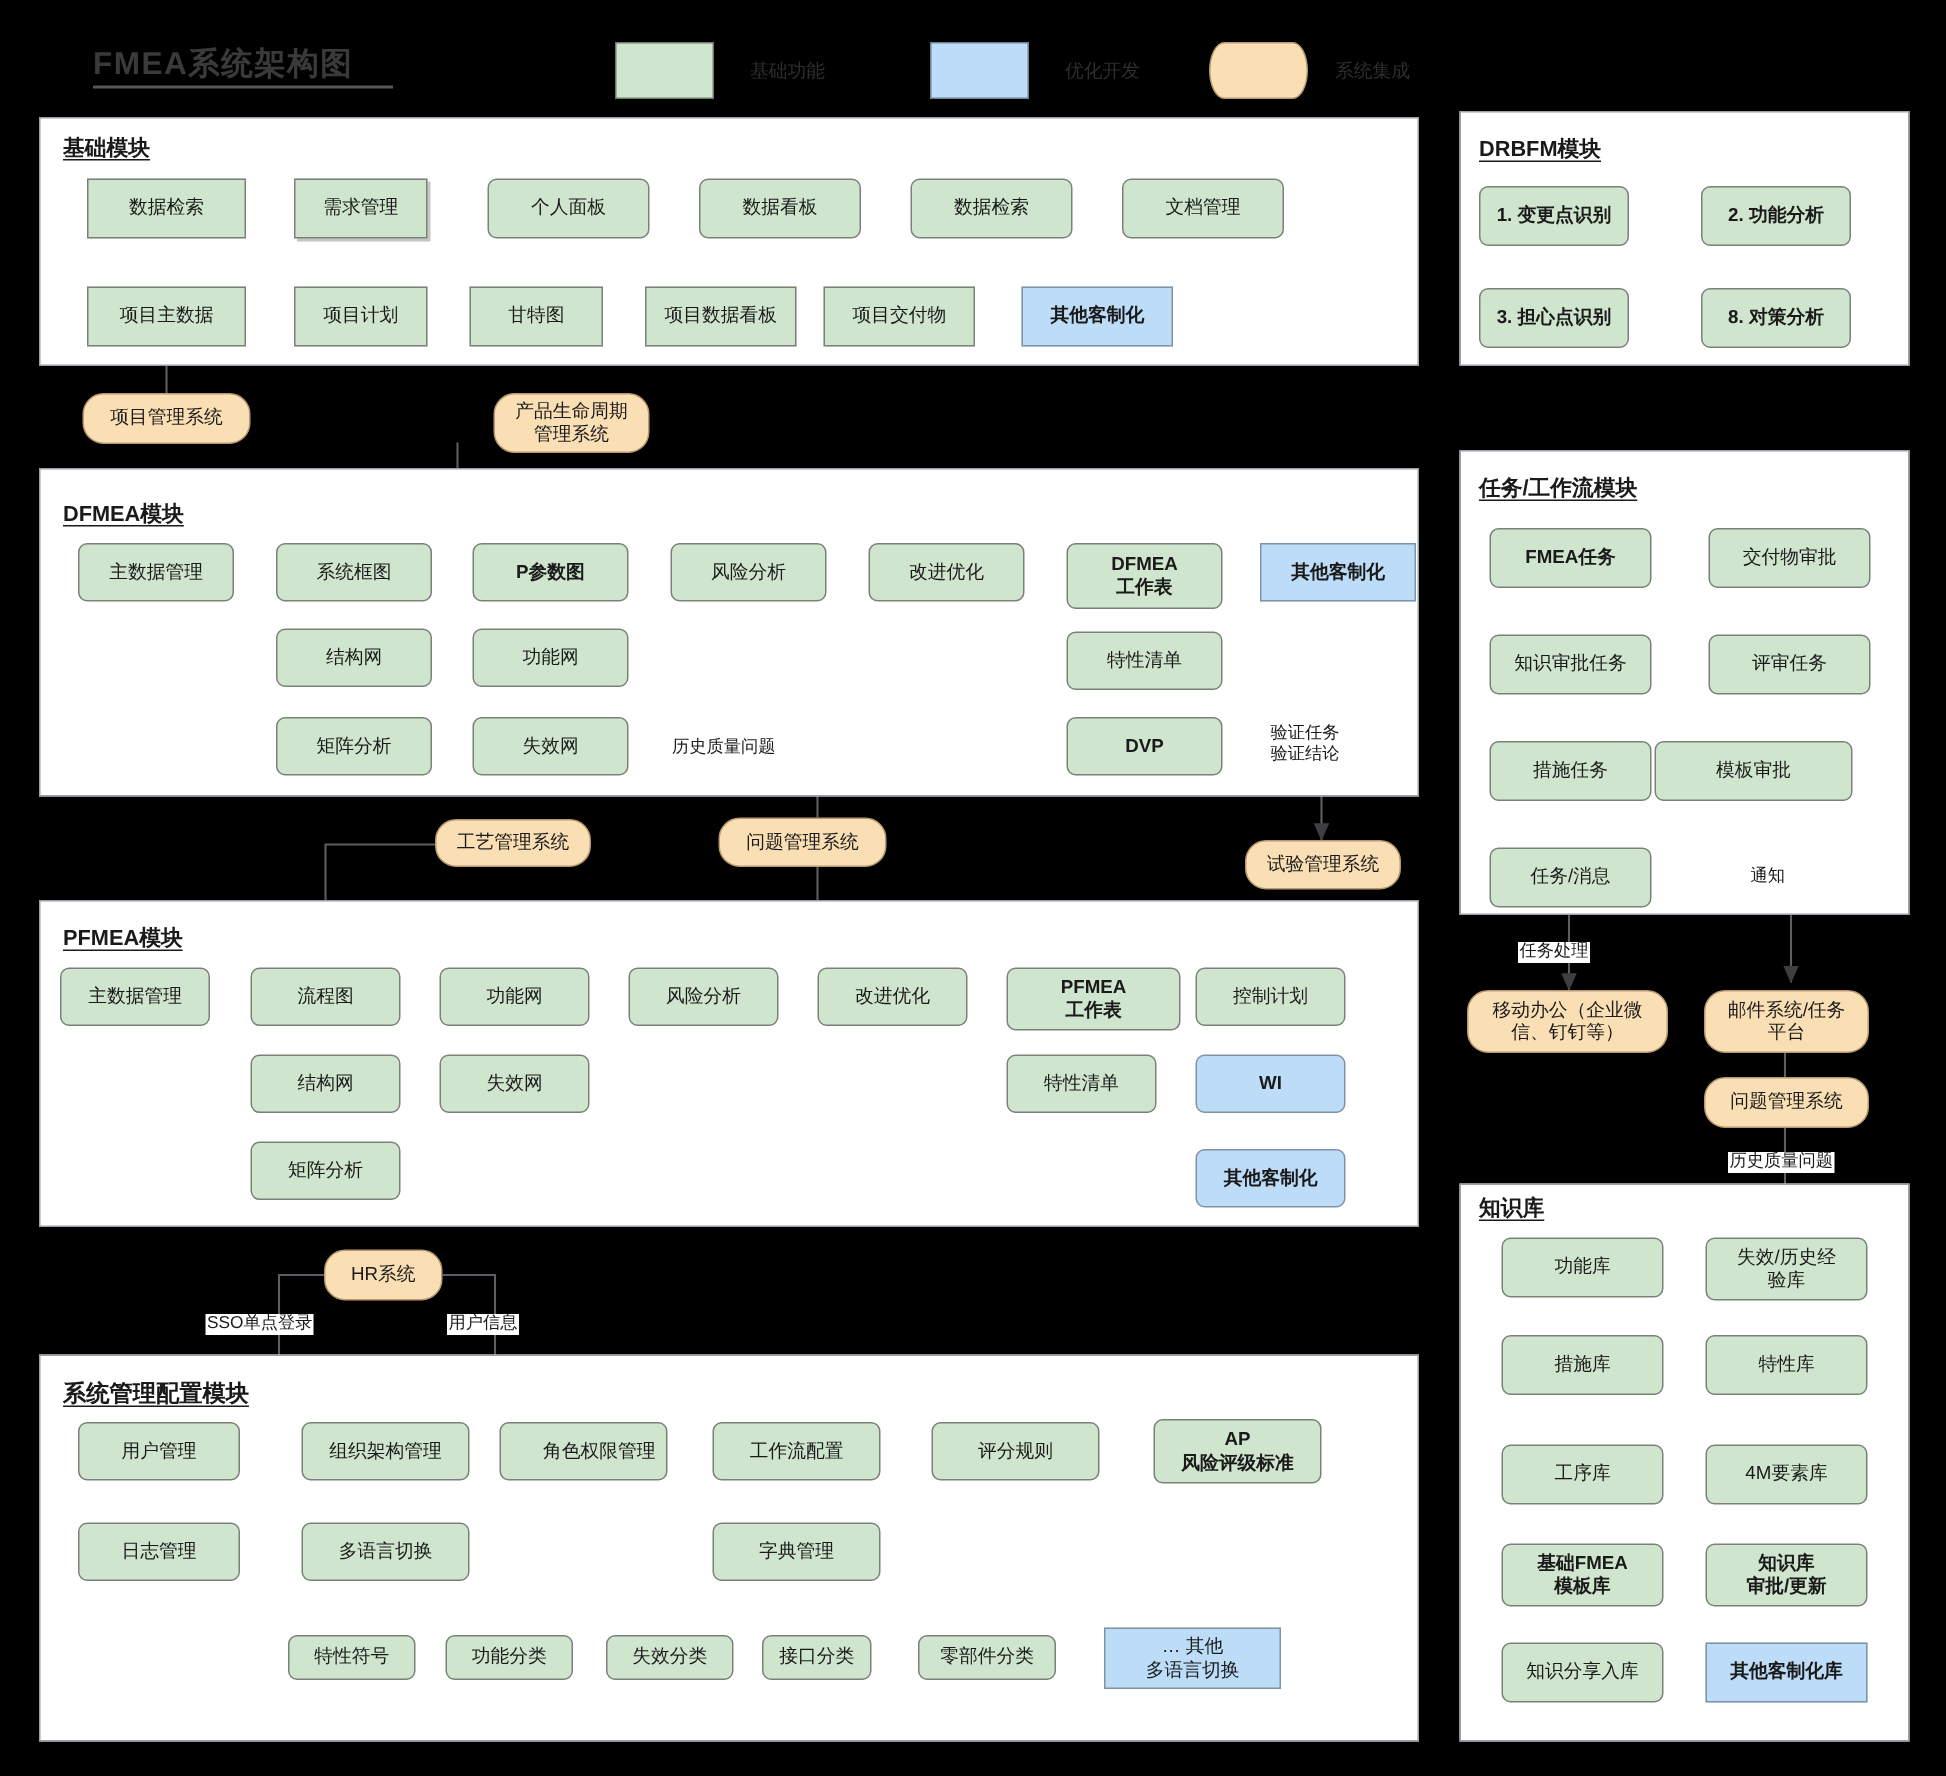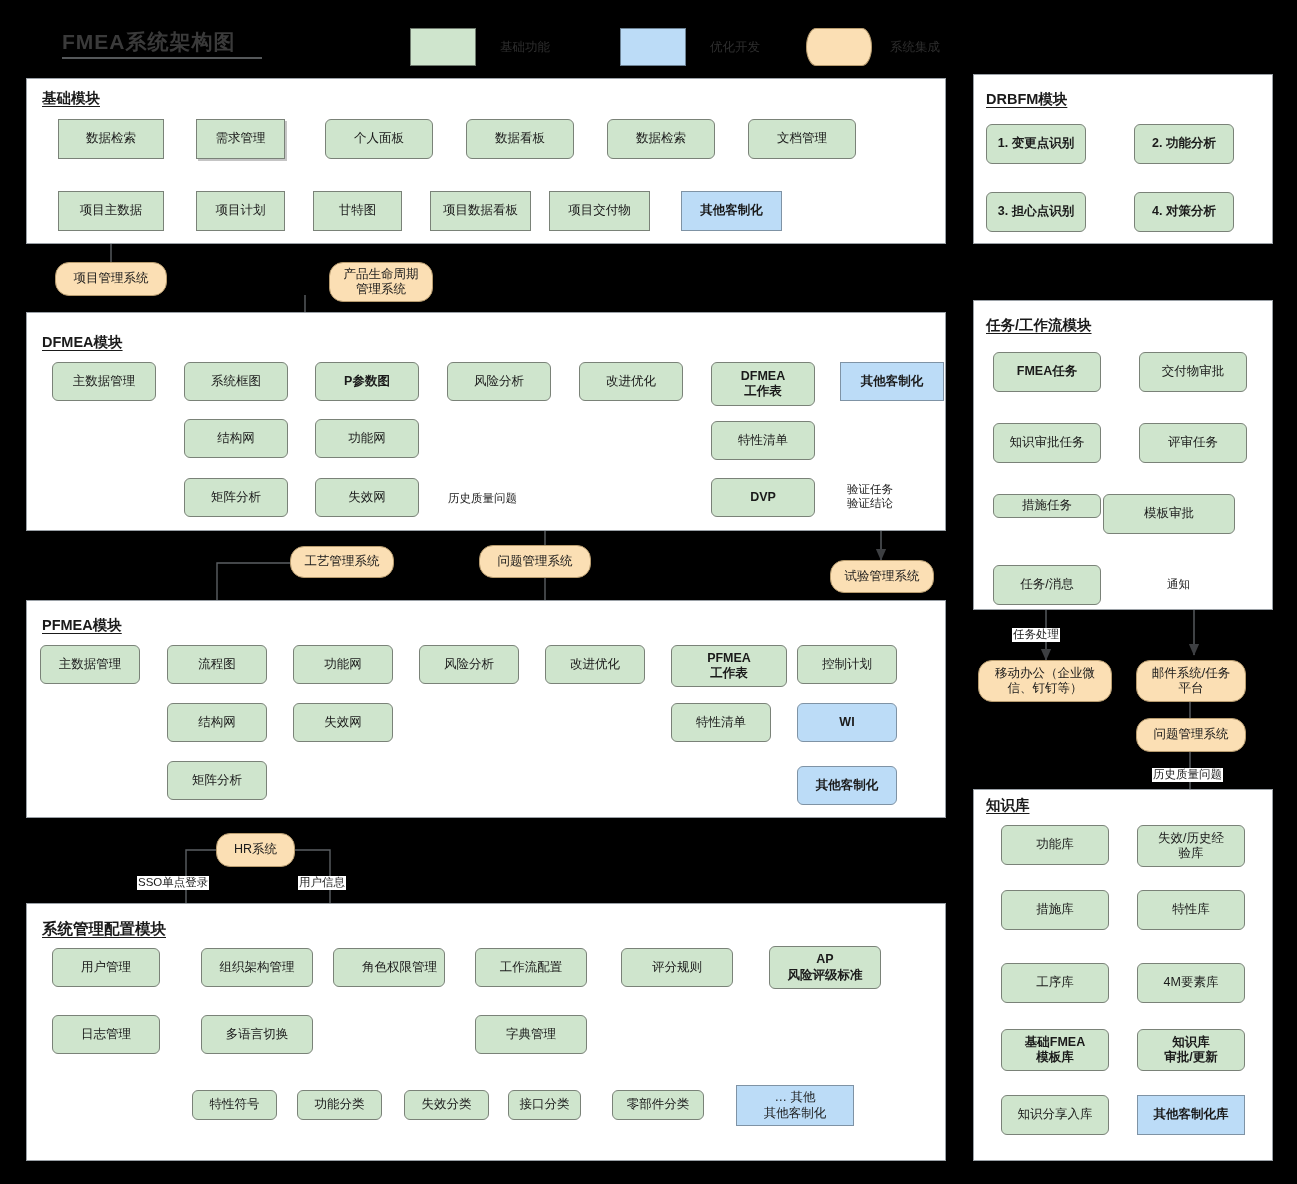--- a/index.html
+++ b/index.html
@@ -200,38 +200,38 @@
   <div class="node" style="left:52px;top:1015px;width:108px;height:39px;">日志管理</div>
   <div class="node" style="left:201px;top:1015px;width:112px;height:39px;">多语言切换</div>
   <div class="node" style="left:475px;top:1015px;width:112px;height:39px;">字典管理</div>
 
   <div class="node" style="left:192px;top:1090px;width:85px;height:30px;">特性符号</div>
   <div class="node" style="left:297px;top:1090px;width:85px;height:30px;">功能分类</div>
   <div class="node" style="left:404px;top:1090px;width:85px;height:30px;">失效分类</div>
   <div class="node" style="left:508px;top:1090px;width:73px;height:30px;">接口分类</div>
   <div class="node" style="left:612px;top:1090px;width:92px;height:30px;">零部件分类</div>
   <div class="node sq blue" style="left:736px;top:1085px;width:118px;height:41px;white-space:pre-line;">…   其他
-其他客制化</div>
+多语言切换</div>
 
   <div class="panel" style="left:973px;top:74px;width:300px;height:170px;"></div>
   <div class="panel-title" style="left:986px;top:90px;">DRBFM模块</div>
 
   <div class="node b" style="left:986px;top:124px;width:100px;height:40px;">1. 变更点识别</div>
   <div class="node b" style="left:1134px;top:124px;width:100px;height:40px;">2. 功能分析</div>
   <div class="node b" style="left:986px;top:192px;width:100px;height:40px;">3. 担心点识别</div>
-  <div class="node b" style="left:1134px;top:192px;width:100px;height:40px;">4. 对策分析</div>
+  <div class="node b" style="left:1134px;top:192px;width:100px;height:40px;">8. 对策分析</div>
 
   <div class="panel" style="left:973px;top:300px;width:300px;height:310px;"></div>
   <div class="panel-title" style="left:986px;top:316px;">任务/工作流模块</div>
 
   <div class="node b" style="left:993px;top:352px;width:108px;height:40px;">FMEA任务</div>
   <div class="node" style="left:1139px;top:352px;width:108px;height:40px;">交付物审批</div>
   <div class="node" style="left:993px;top:423px;width:108px;height:40px;">知识审批任务</div>
   <div class="node" style="left:1139px;top:423px;width:108px;height:40px;">评审任务</div>
-  <div class="node" style="left:993px;top:494px;width:108px;height:24px;">措施任务</div>
+  <div class="node" style="left:993px;top:494px;width:108px;height:40px;">措施任务</div>
   <div class="node" style="left:1103px;top:494px;width:132px;height:40px;">模板审批</div>
   <div class="node" style="left:993px;top:565px;width:108px;height:40px;">任务/消息</div>
 
   <div class="edge-label plain" style="left:1166px;top:578px;">通知</div>
   <div class="edge-label" style="left:1012px;top:628px;">任务处理</div>
 
   <div class="node orange" style="left:978px;top:660px;width:134px;height:42px;white-space:pre-line;">移动办公（企业微
 信、钉钉等）</div>
   <div class="node orange" style="left:1136px;top:660px;width:110px;height:42px;white-space:pre-line;">邮件系统/任务
 平台</div>

